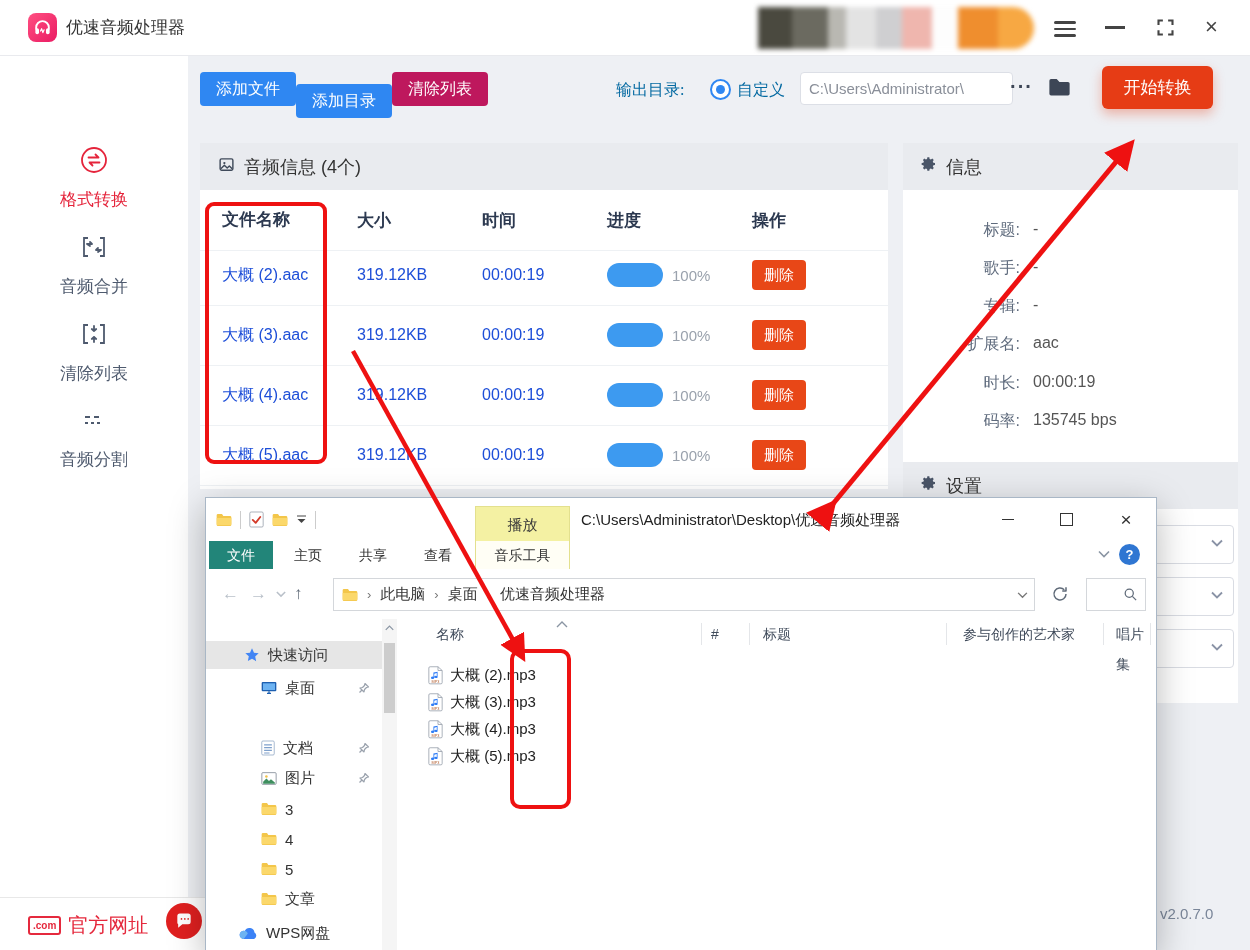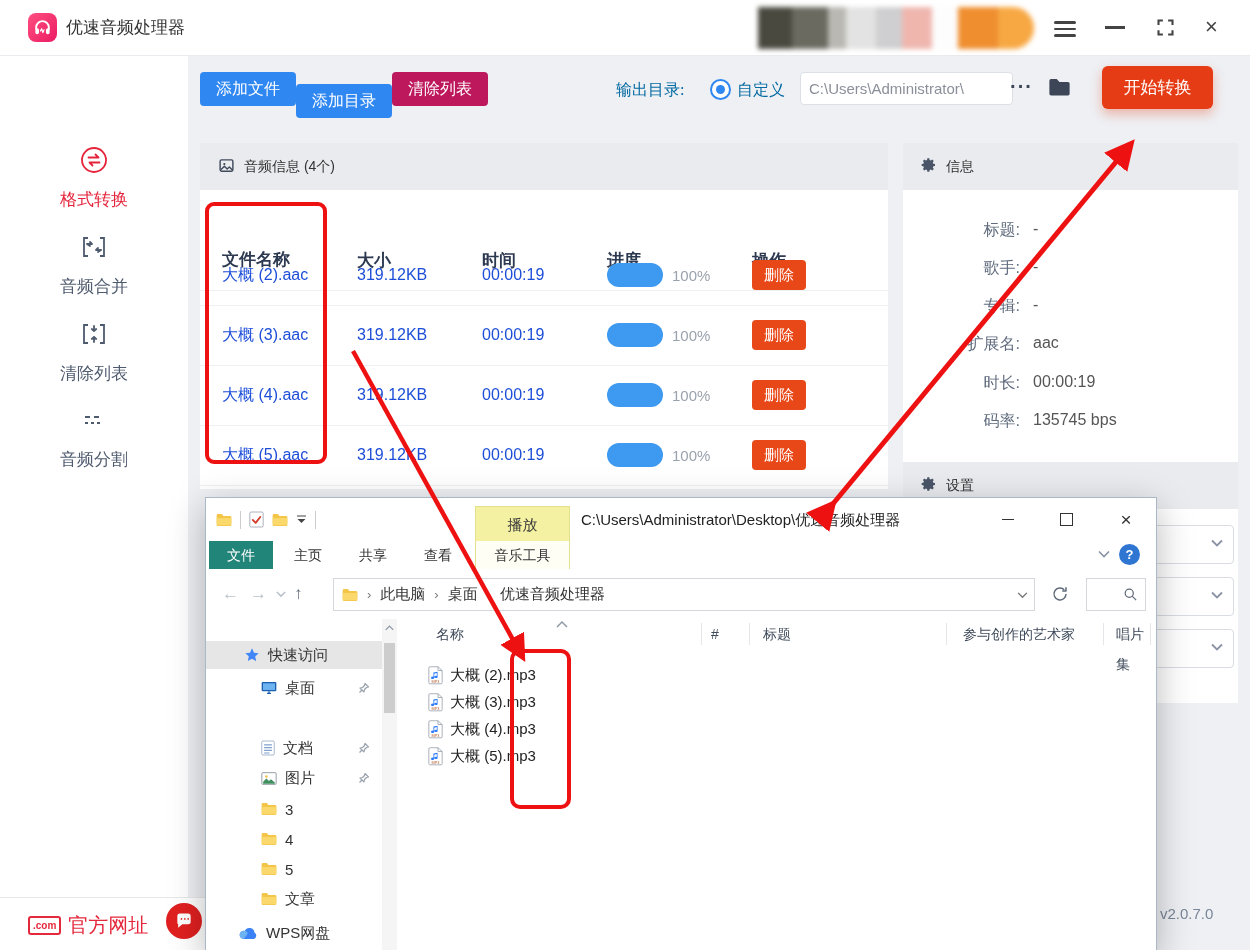--- a/index.html
+++ b/index.html
@@ -33,21 +33,21 @@
   .radio-outer{width:17px;height:17px;border-radius:50%;border:2px solid #2f87f2;background:#fff;display:inline-flex;align-items:center;justify-content:center;}
   .radio-inner{width:9px;height:9px;border-radius:50%;background:#2f87f2;}
   .path-input{left:800px;top:72px;width:195px;height:31px;border:1px solid #dcdfe6;border-radius:4px;background:#fff;
               font-size:15px;color:#8a8f99;padding:0 8px;font-family:inherit;}
   .dots{font-size:20px;color:#3d4656;letter-spacing:1px;font-weight:bold;}
   .start-btn{left:1102px;top:66px;width:111px;height:43px;background:#e63c15;border:none;border-radius:6px;color:#fff;
              font-size:17px;box-shadow:0 5px 12px rgba(230,60,21,.35);cursor:pointer;font-family:inherit;}
 
   
   .card{background:#fff;}
-  .card-head{height:47px;background:#e9ebef;display:flex;align-items:center;padding-left:18px;font-size:14px;color:#333;}
+  .card-head{height:47px;background:#e9ebef;display:flex;align-items:center;padding-left:18px;font-size:18px;color:#333;}
   .card-head .ttl{margin-left:9px;}
 
   
   .tbl-card{left:200px;top:143px;width:688px;height:346px;}
   .trow{position:absolute;left:0;width:688px;height:60px;border-bottom:1px solid #eef1f4;}
   .tcell{position:absolute;font-size:16px;color:#1d4ed8;}
   .thead .tcell{font-weight:bold;color:#2c3950;font-size:17px;}
   .namecell{left:22px;width:88px;word-break:break-all;line-height:1.3;top:50%;transform:translateY(-50%);}
   .c2{left:157px;top:50%;transform:translateY(-50%);}
   .c3{left:282px;top:50%;transform:translateY(-50%);}
@@ -215,21 +215,21 @@
       <span>
         <svg width="17" height="17" viewBox="0 0 24 24" fill="none" stroke="#3f4a5a" stroke-width="2">
             <rect x="3" y="4" width="18" height="16" rx="2"></rect>
             <circle cx="9" cy="10" r="1.6" fill="#3f4a5a" stroke="none"></circle>
             <path d="M4 18l5-5 4 4 3-3 4 4" stroke-linejoin="round"></path>
           </svg>
       </span>
       <span class="ttl">音频信息 (4个)</span>
     </div>
 
-    <div class="trow thead" style="top:47px;margin-top:40px;">
+    <div class="trow thead" style="top:47px;">
       <span class="tcell namecell">文件名称</span>
       <span class="tcell c2">大小</span>
       <span class="tcell c3">时间</span>
       <span class="tcell c4">进度</span>
       <span class="tcell c5">操作</span>
     </div>
 
     <div class="trow" style="top:102px;">
       <span class="tcell namecell">大概 (2).aac</span>
       <span class="tcell c2">319.12KB</span>

